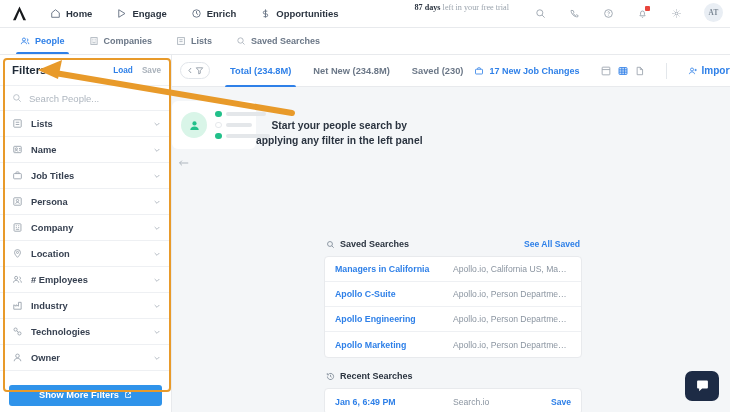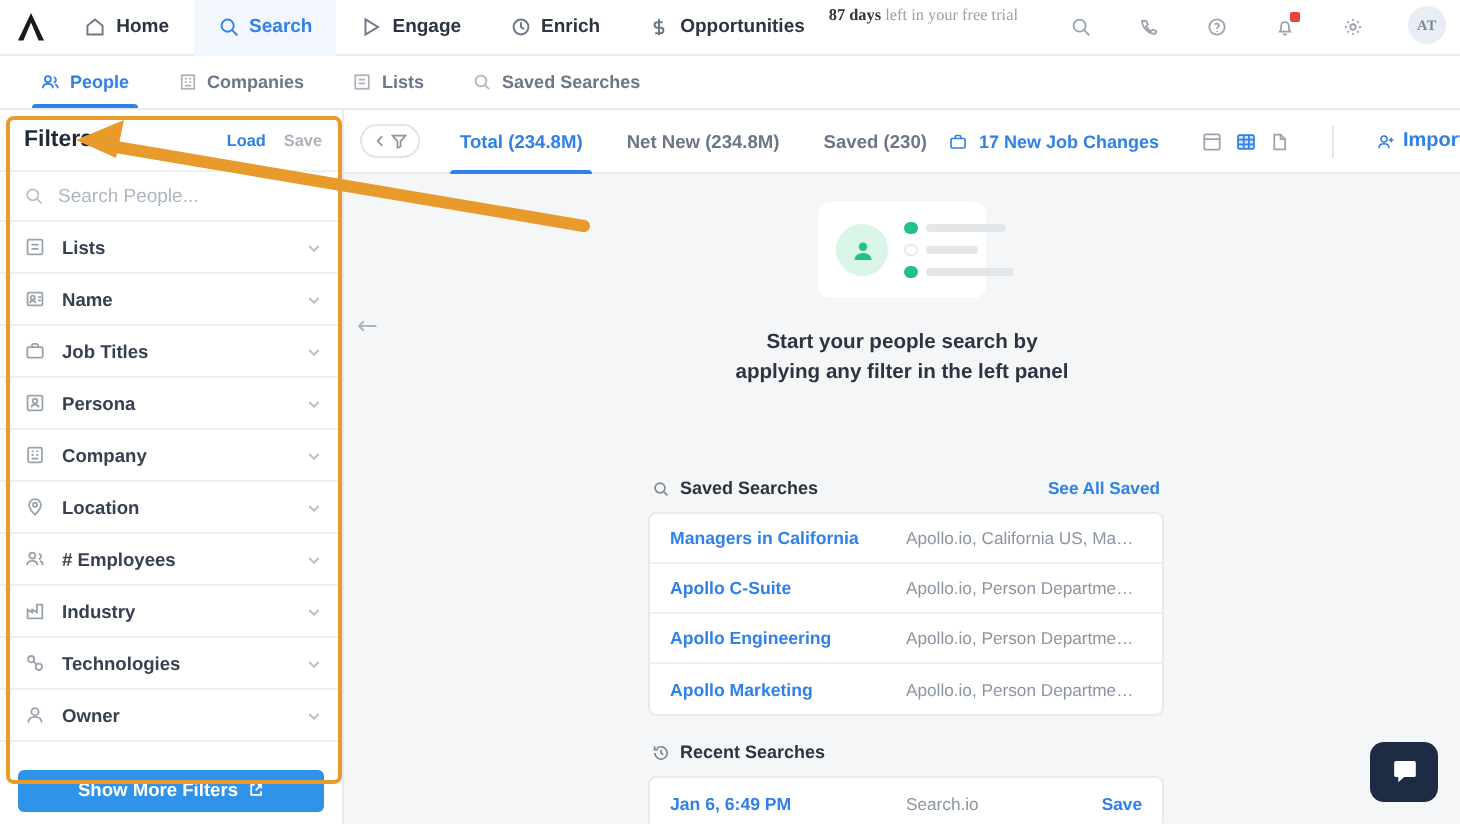--- a/index.html
+++ b/index.html
@@ -174,21 +174,21 @@
   .hint {
     position: absolute; left: 6px; top: 72px;
     display: flex; align-items: center; gap: 6px;
   }
   .hint-arrow { color: #aab2bb; display: flex; flex-shrink: 0; }
   .hint-arrow svg { display: block; }
   .hint-text { font-size: 8.6px; color: #8b95a1; line-height: 12px; }
 
   .empty {
     position: absolute; left: 0; right: 0; top: 14px;
-    display: flex; flex-direction: column; align-items: center;
+    display: flex; flex-direction: row; align-items: center;
   }
   .empty-card {
     width: 84px; height: 48px; background: #ffffff; border-radius: 6px;
     display: flex; align-items: center; padding: 0 9px; gap: 8px;
   }
   .ec-avatar {
     width: 26px; height: 26px; border-radius: 50%;
     background: #d9f5e8; display: flex; align-items: center; justify-content: center;
     flex-shrink: 0;
   }
@@ -267,29 +267,20 @@
     </div>
 
     <div class="topnav-items">
       <div class="tn-item">
         <span class="tn-ico">
           <svg width="11" height="11" viewBox="0 0 16 16" fill="none" stroke="currentColor" stroke-width="1.4">
               <path d="M2.5 7 L8 2.5 L13.5 7 V13.5 H2.5 Z"></path>
             </svg>
         </span>
         <span>Home</span>
-      </div>
-      <div class="tn-item active">
-        <span class="tn-ico">
-          <svg width="11" height="11" viewBox="0 0 16 16" fill="none" stroke="currentColor" stroke-width="1.4">
-              <circle cx="7" cy="7" r="4.4"></circle>
-              <path d="M10.3 10.3 L14 14"></path>
-            </svg>
-        </span>
-        <span>Search</span>
       </div>
       <div class="tn-item">
         <span class="tn-ico">
           <svg width="11" height="11" viewBox="0 0 16 16" fill="none" stroke="currentColor" stroke-width="1.4">
               <path d="M4 2.5 L13 8 L4 13.5 Z"></path>
             </svg>
         </span>
         <span>Engage</span>
       </div>
       <div class="tn-item">

